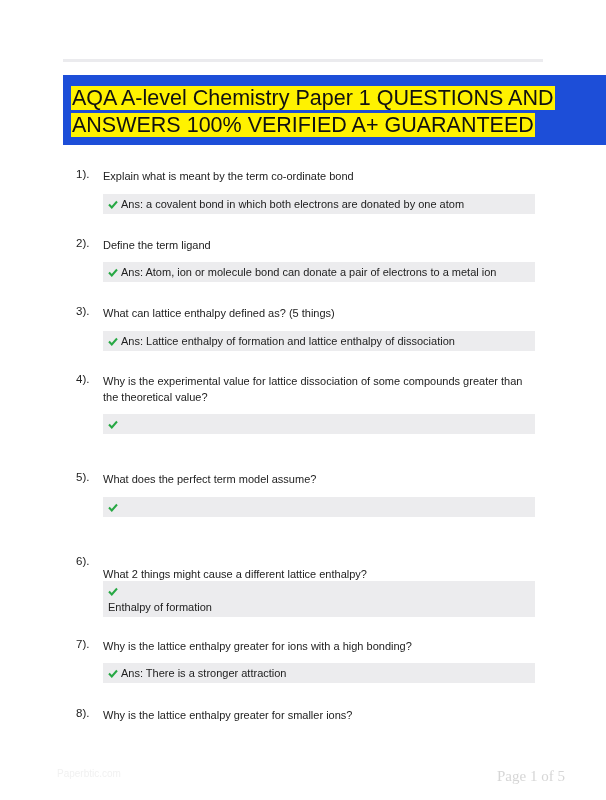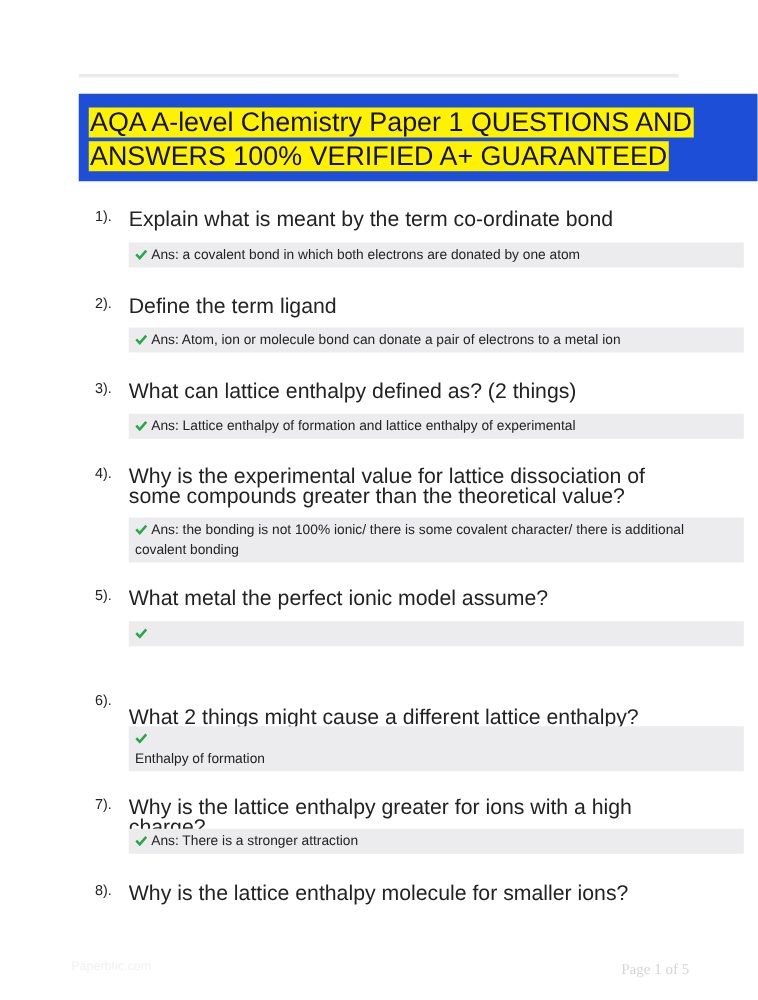--- a/index.html
+++ b/index.html
@@ -11,29 +11,29 @@
   .title-box {
     position: absolute; left: 63px; top: 75px; width: 556px; height: 70px;
     background: #1d4ed8; box-sizing: border-box; padding: 10px 8px 0 8px;
   }
   .title {
     font-size: 21.5px; line-height: 27px; color: #111; margin: 0; font-weight: normal;
   }
   .title span.hl { background: #fff200; padding: 0 1px; box-decoration-break: clone; -webkit-box-decoration-break: clone; }
   .qa { position: absolute; left: 0; width: 606px; }
   .qnum { position: absolute; left: 76px; font-size: 11.5px; color: #222; }
-  .qtext { position: absolute; left: 103px; width: 432px; font-size: 17px; line-height: 16px; color: #222; }
+  .qtext { position: absolute; left: 103px; width: 432px; font-size: 11px; line-height: 16px; color: #222; }
   .ans {
-    position: absolute; left: 103px; width: 492px; box-sizing: border-box;
+    position: absolute; left: 103px; width: 432px; box-sizing: border-box;
     background: #ececee; padding: 2px 5px; font-size: 11px; line-height: 16px; color: #222;
   }
   .check { color: #27a844; font-weight: bold; margin-right: 3px; display: inline-block; width: 10px; }
   .check svg { vertical-align: -1px; }
   .footer-left { position: absolute; left: 57px; top: 768px; font-size: 10px; color: #f1f1f1; }
-  .footer-right { position: absolute; left: 497px; top: 768px; font-size: 12px; color: #d6d6d6; font-family: "Liberation Serif", serif; }
+  .footer-right { position: absolute; left: 497px; top: 768px; font-size: 15px; color: #d6d6d6; font-family: "Liberation Serif", serif; }
 </style>
 </head>
 <body>
 
 <div class="top-rule"></div>
 
 <div class="title-box">
   <h1 class="title"><span class="hl">AQA A-level Chemistry Paper 1 QUESTIONS AND ANSWERS 100% VERIFIED A+ GUARANTEED</span></h1>
 </div>
 
@@ -52,68 +52,68 @@
   <div class="qtext" style="top:237px">Define the term ligand</div>
   <div class="ans" style="top:262px">
     <span class="check"><svg width="10" height="9" viewBox="0 0 10 9">
           <path d="M1 4.5 L3.8 7.5 L9 1.5" stroke="#27a844" stroke-width="2" fill="none"></path>
         </svg></span><span>Ans: Atom, ion or molecule bond can donate a pair of electrons to a metal ion</span>
   </div>
 </div>
 
 <div class="qa">
   <span class="qnum" style="top:305px">3).</span>
-  <div class="qtext" style="top:305px">What can lattice enthalpy defined as? (2 things)</div>
+  <div class="qtext" style="top:305px">What can lattice enthalpy defined as? (5 things)</div>
   <div class="ans" style="top:331px">
     <span class="check"><svg width="10" height="9" viewBox="0 0 10 9">
           <path d="M1 4.5 L3.8 7.5 L9 1.5" stroke="#27a844" stroke-width="2" fill="none"></path>
-        </svg></span><span>Ans: Lattice enthalpy of formation and lattice enthalpy of experimental</span>
+        </svg></span><span>Ans: Lattice enthalpy of formation and lattice enthalpy of dissociation</span>
   </div>
 </div>
 
 <div class="qa">
   <span class="qnum" style="top:373px">4).</span>
   <div class="qtext" style="top:373px">Why is the experimental value for lattice dissociation of some compounds greater than the theoretical value?</div>
   <div class="ans" style="top:414px">
     <span class="check"><svg width="10" height="9" viewBox="0 0 10 9">
           <path d="M1 4.5 L3.8 7.5 L9 1.5" stroke="#27a844" stroke-width="2" fill="none"></path>
-        </svg></span><span>Ans: the bonding is not 100% ionic/ there is some covalent character/ there is additional covalent bonding</span>
+        </svg></span>
   </div>
 </div>
 
 <div class="qa">
   <span class="qnum" style="top:471px">5).</span>
-  <div class="qtext" style="top:471px">What metal the perfect ionic model assume?</div>
+  <div class="qtext" style="top:471px">What does the perfect term model assume?</div>
   <div class="ans" style="top:497px">
     <span class="check"><svg width="10" height="9" viewBox="0 0 10 9">
           <path d="M1 4.5 L3.8 7.5 L9 1.5" stroke="#27a844" stroke-width="2" fill="none"></path>
         </svg></span>
   </div>
 </div>
 
 <div class="qa">
   <span class="qnum" style="top:555px">6).</span>
   <div class="qtext" style="top:566px">What 2 things might cause a different lattice enthalpy?</div>
   <div class="ans" style="top:581px">
     <span class="check"><svg width="10" height="9" viewBox="0 0 10 9">
           <path d="M1 4.5 L3.8 7.5 L9 1.5" stroke="#27a844" stroke-width="2" fill="none"></path>
         </svg></span><br>
     <span>Enthalpy of formation</span>
   </div>
 </div>
 
 <div class="qa">
   <span class="qnum" style="top:638px">7).</span>
-  <div class="qtext" style="top:638px">Why is the lattice enthalpy greater for ions with a high charge?</div>
+  <div class="qtext" style="top:638px">Why is the lattice enthalpy greater for ions with a high bonding?</div>
   <div class="ans" style="top:663px">
     <span class="check"><svg width="10" height="9" viewBox="0 0 10 9">
           <path d="M1 4.5 L3.8 7.5 L9 1.5" stroke="#27a844" stroke-width="2" fill="none"></path>
         </svg></span><span>Ans: There is a stronger attraction</span>
   </div>
 </div>
 
 <div class="qa">
   <span class="qnum" style="top:707px">8).</span>
-  <div class="qtext" style="top:707px">Why is the lattice enthalpy molecule for smaller ions?</div>
+  <div class="qtext" style="top:707px">Why is the lattice enthalpy greater for smaller ions?</div>
 </div>
 
 <div class="footer-left">Paperbtic.com</div>
 <div class="footer-right">Page 1 of 5</div>
 
 </body></html>

